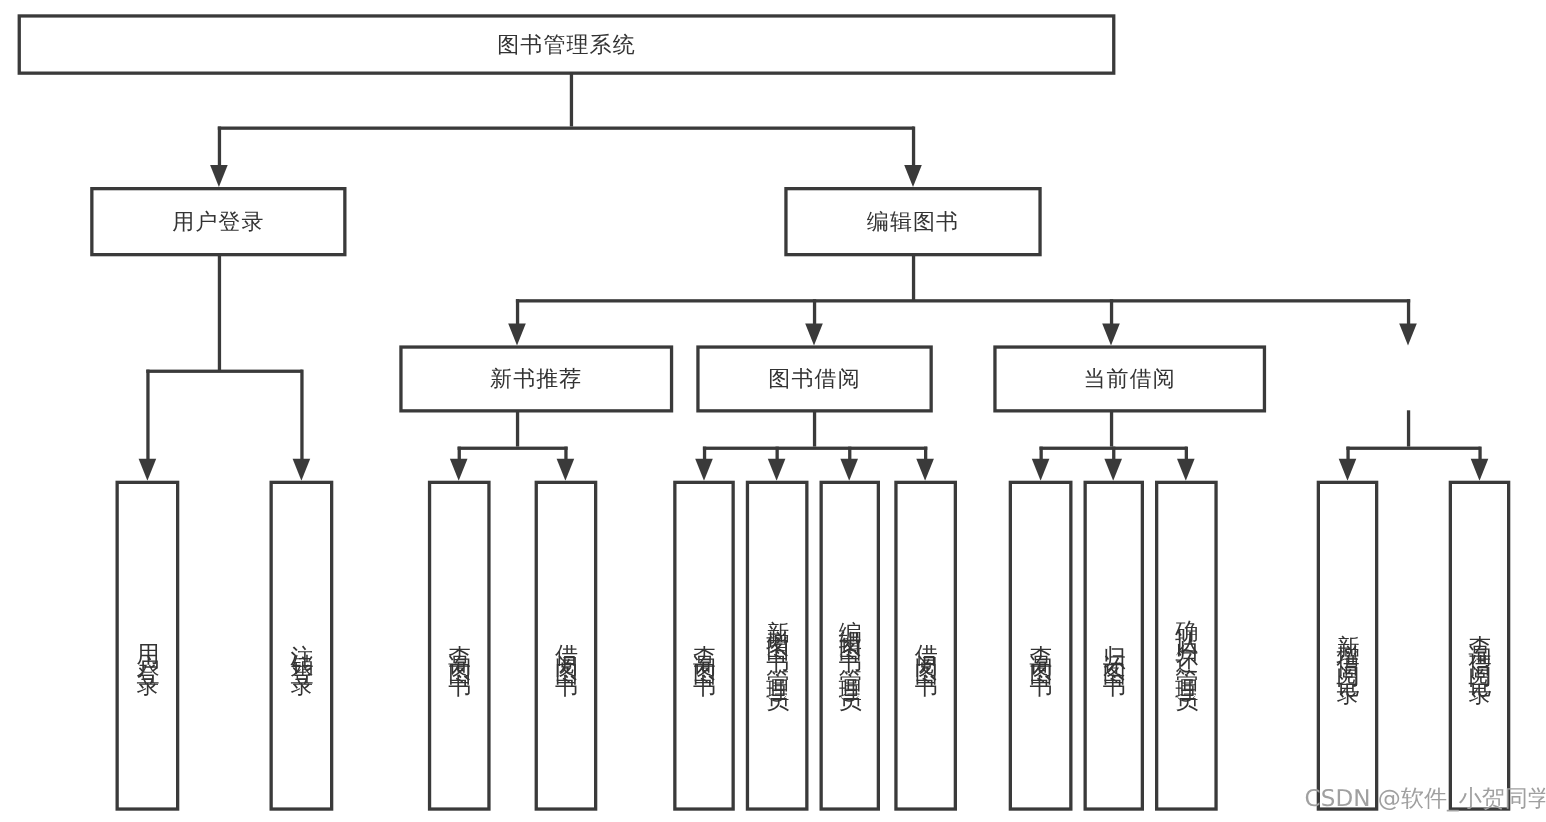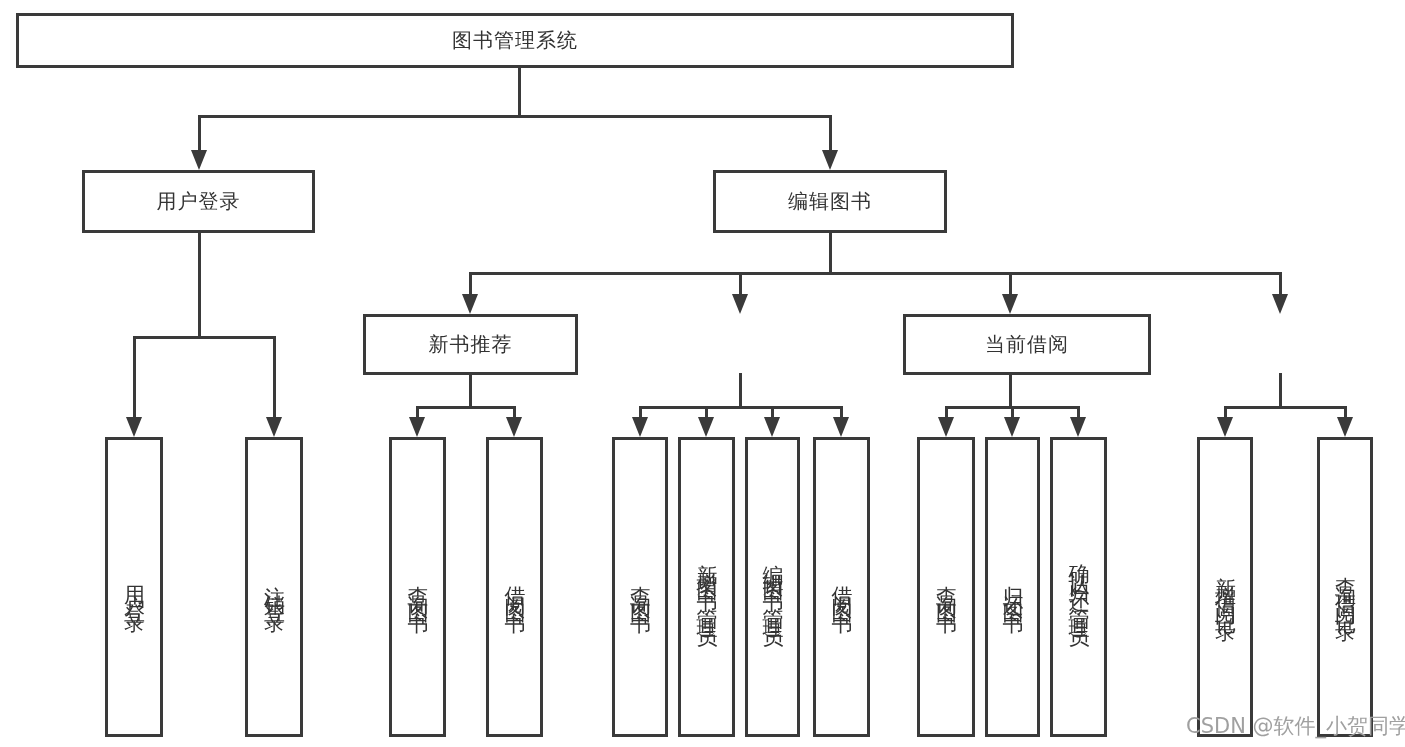--- a/index.html
+++ b/index.html
@@ -85,22 +85,25 @@
   <div class="hline" style="left:469px;top:272px;width:813px"></div>
   <div class="vline" style="left:469px;top:272px;height:24px"></div>
   <div class="ahead" style="left:462px;top:294px"></div>
   <div class="vline" style="left:739px;top:272px;height:24px"></div>
   <div class="ahead" style="left:732px;top:294px"></div>
   <div class="vline" style="left:1009px;top:272px;height:24px"></div>
   <div class="ahead" style="left:1002px;top:294px"></div>
   <div class="vline" style="left:1279px;top:272px;height:24px"></div>
   <div class="ahead" style="left:1272px;top:294px"></div>
 
-  <div class="box hbox" style="left:363px;top:314px;width:215px;height:61px">
+  <div class="box hbox" style="left:363px;top:314px;width:249px;height:61px">
     <span>新书推荐</span>
+  </div>
+  <div class="box hbox" style="left:633px;top:314px;width:215px;height:61px">
+    <span>图书借阅</span>
   </div>
   <div class="box hbox" style="left:903px;top:314px;width:248px;height:61px">
     <span>当前借阅</span>
   </div>
 
   <div class="vline" style="left:469px;top:373px;height:33px"></div>
   <div class="hline" style="left:416px;top:406px;width:100px"></div>
   <div class="vline" style="left:416px;top:406px;height:14px"></div>
   <div class="ahead" style="left:409px;top:417px"></div>
   <div class="vline" style="left:513px;top:406px;height:14px"></div>

